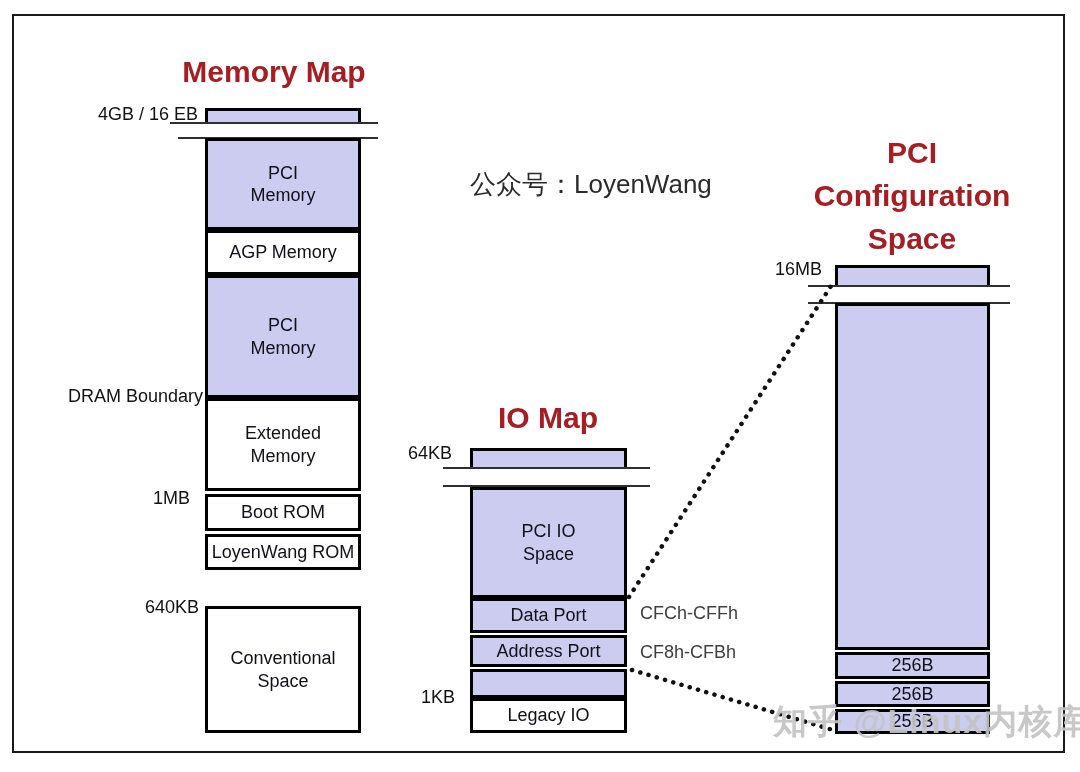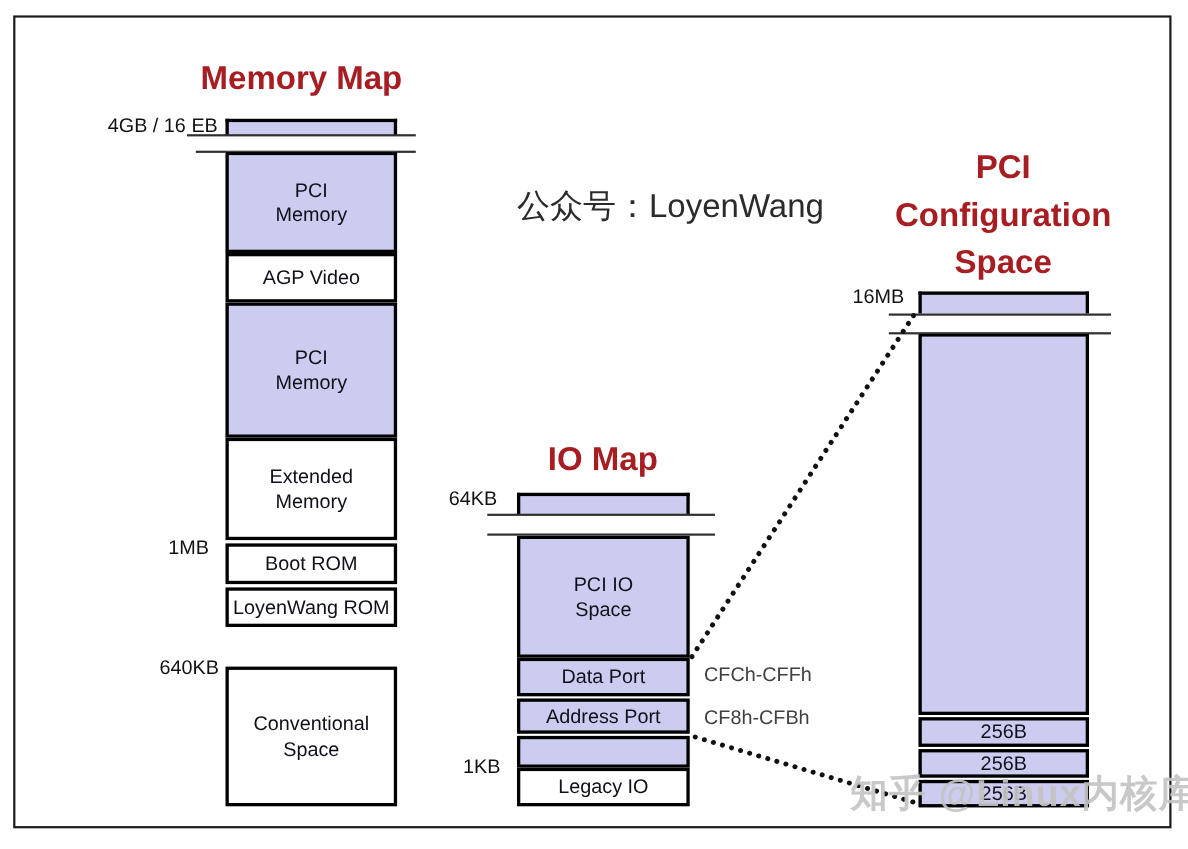--- a/index.html
+++ b/index.html
@@ -28,21 +28,21 @@
   }
   .tear{position:absolute;height:2px;background:#2f2f2f;}
   .tick-label{
     position:absolute;font-size:18px;text-align:right;color:#111;
     line-height:22px;white-space:nowrap;
   }
   .range-label{
     position:absolute;font-size:18px;text-align:left;color:#404040;
     line-height:22px;white-space:nowrap;
   }
-  .credit{position:absolute;font-size:30px;color:#2b2b2b;white-space:nowrap;}
+  .credit{position:absolute;font-size:26px;color:#2b2b2b;white-space:nowrap;}
   .watermark{
     position:absolute;font-size:34px;font-weight:bold;white-space:nowrap;
     z-index:12;letter-spacing:1px;
   }
   svg.connectors{position:absolute;left:0;top:0;z-index:8;pointer-events:none;}
 </style>
 </head>
 <body>
 
 <div id="canvas">
@@ -52,30 +52,31 @@
   <div class="diagram-title" style="left:144px;top:50px;width:260px;color:#A61D22;">Memory Map</div>
 
   <div class="tick-label" style="left:60px;top:103px;width:138px;">4GB / 16 EB</div>
 
   <div class="cap" style="left:205px;top:108px;width:156px;height:15px;"></div>
   <div class="tear" style="left:170px;top:122px;width:208px;"></div>
   <div class="tear" style="left:178px;top:137px;width:200px;"></div>
 
   <div class="block fill-lav" style="left:205px;top:138px;width:156px;height:92px;">PCI
 Memory</div>
-  <div class="block fill-white" style="left:205px;top:230px;width:156px;height:45px;">AGP Video</div>
+  <div class="block fill-white" style="left:205px;top:230px;width:156px;height:45px;">AGP Memory</div>
   <div class="block fill-lav" style="left:205px;top:275px;width:156px;height:123px;">PCI
 Memory</div>
   <div class="block fill-white" style="left:205px;top:398px;width:156px;height:93px;">Extended
 Memory</div>
   <div class="block fill-white" style="left:205px;top:494px;width:156px;height:37px;">Boot ROM</div>
   <div class="block fill-white" style="left:205px;top:534px;width:156px;height:36px;">LoyenWang ROM</div>
   <div class="block fill-white" style="left:205px;top:606px;width:156px;height:127px;">Conventional
 Space</div>
 
+  <div class="tick-label" style="left:40px;top:385px;width:163px;">DRAM Boundary</div>
   <div class="tick-label" style="left:100px;top:487px;width:90px;">1MB</div>
   <div class="tick-label" style="left:100px;top:596px;width:99px;">640KB</div>
 
   <div class="credit" style="left:470px;top:167px;">公众号：LoyenWang</div>
 
   <div class="diagram-title" style="left:448px;top:396px;width:200px;color:#A61D22;">IO Map</div>
 
   <div class="tick-label" style="left:360px;top:442px;width:92px;">64KB</div>
 
   <div class="cap" style="left:470px;top:448px;width:157px;height:20px;"></div>

